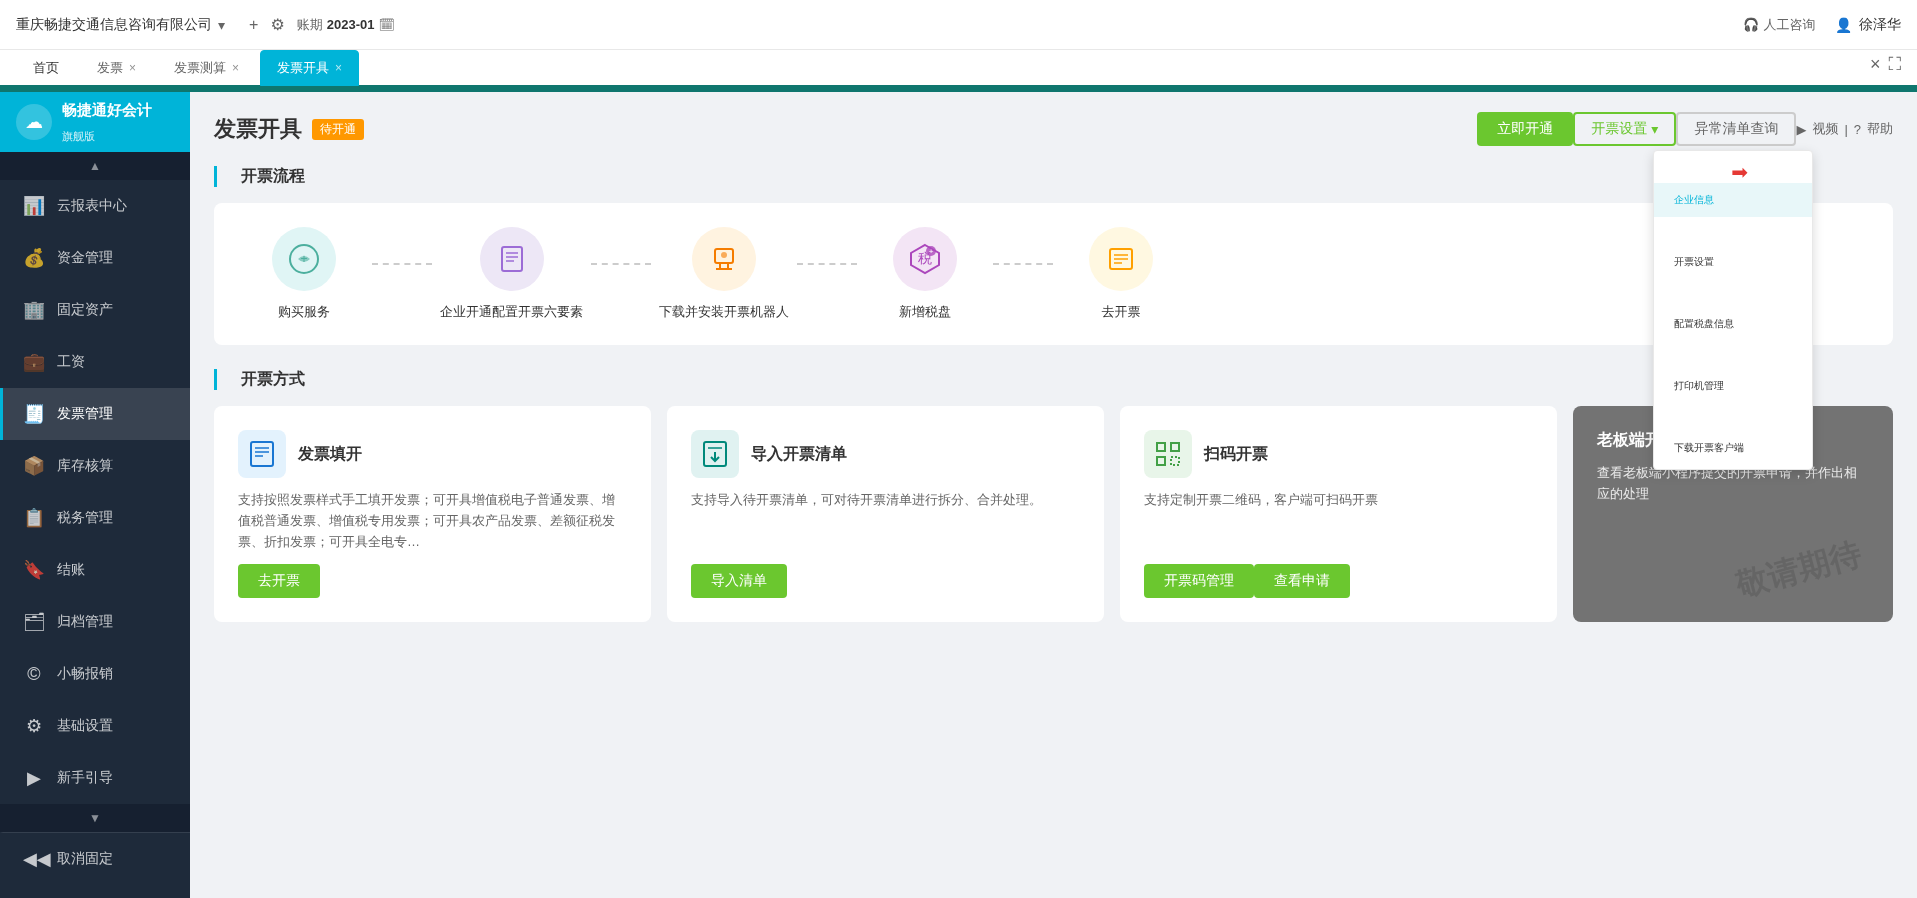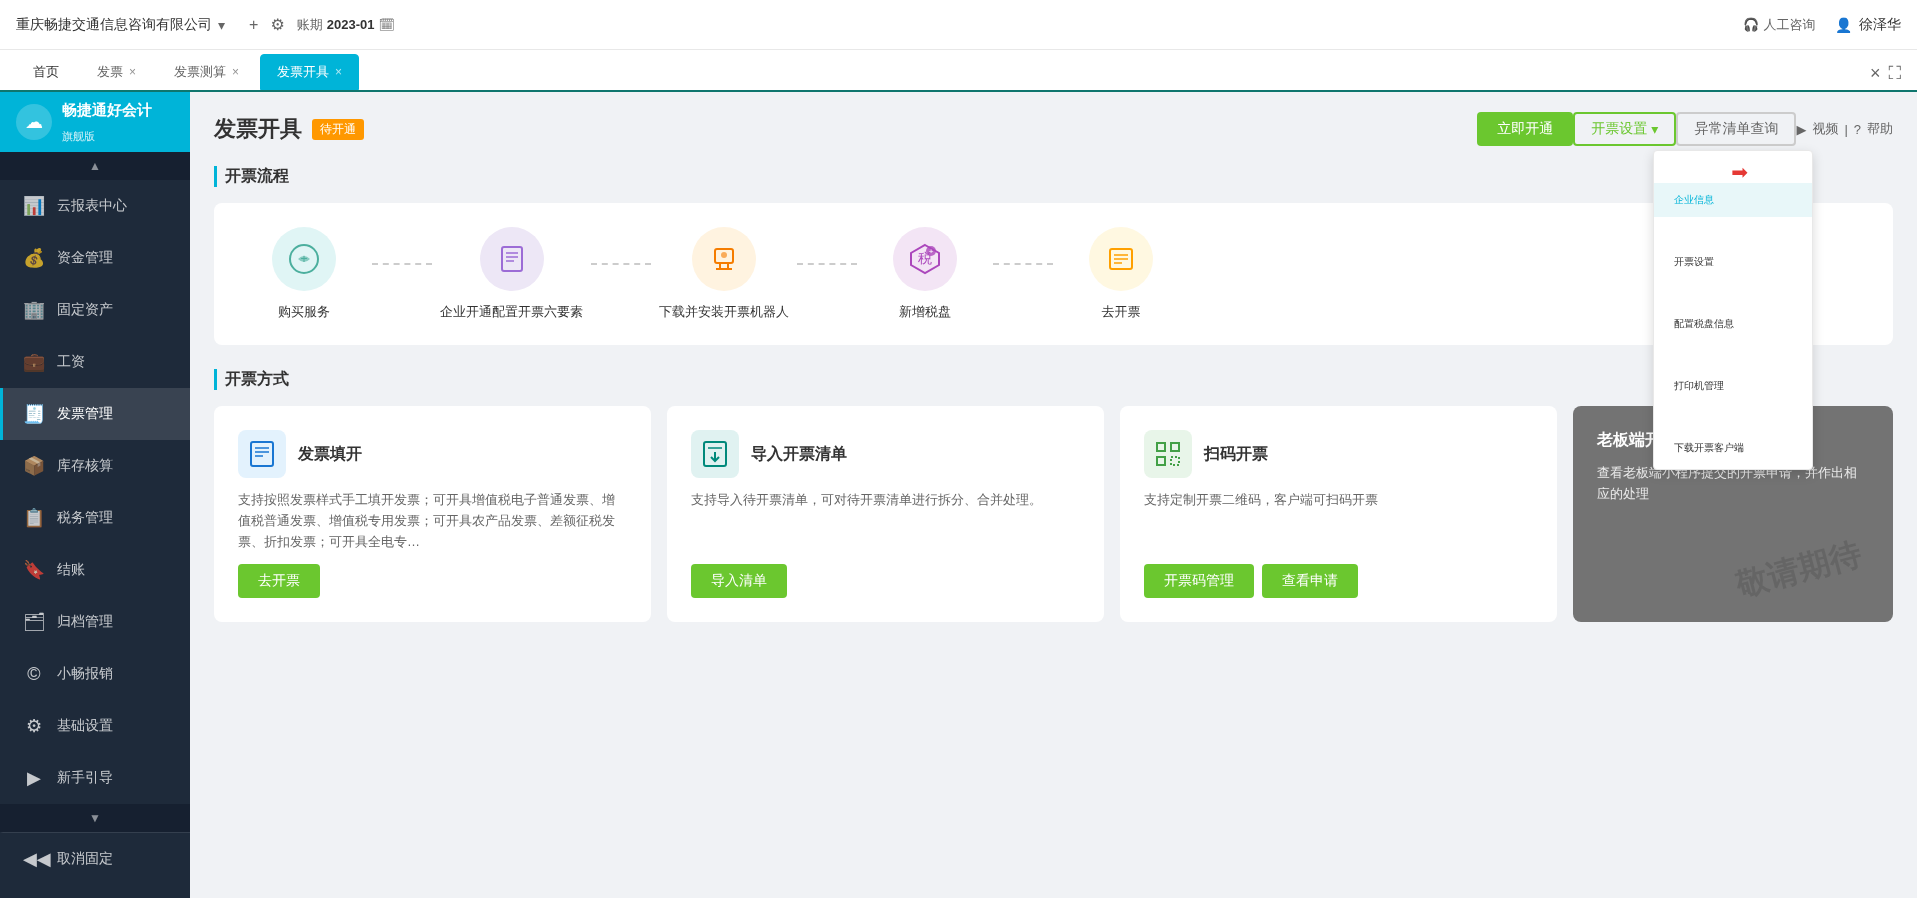--- a/index.html
+++ b/index.html
@@ -9,21 +9,21 @@
     .top-bar { height: 50px; background: #fff; display: flex; align-items: center; padding: 0 16px; border-bottom: 1px solid #e8e8e8; gap: 16px; flex-shrink: 0; }
     .company-selector { display: flex; align-items: center; gap: 6px; cursor: pointer; font-size: 14px; color: #333; }
     .top-bar-actions { display: flex; align-items: center; gap: 12px; margin-left: 8px; }
     .top-bar-icon { color: #666; cursor: pointer; font-size: 16px; }
     .period-label { color: #666; font-size: 13px; display: flex; align-items: center; gap: 4px; }
     .top-bar-right { margin-left: auto; display: flex; align-items: center; gap: 20px; }
     .consult-btn { display: flex; align-items: center; gap: 4px; color: #666; cursor: pointer; font-size: 13px; }
     .user-info { display: flex; align-items: center; gap: 6px; color: #333; cursor: pointer; }
 
     
-    .tab-bar { height: 42px; background: #fff; display: flex; align-items: flex-end; padding: 0 16px; border-bottom: 2px solid #0f766e; gap: 4px; flex-shrink: 0; }
+    .tab-bar { height: 42px; background: #fff; display: flex; align-items: center; padding: 0 16px; border-bottom: 7px solid #0f766e; gap: 4px; flex-shrink: 0; }
     .tab { height: 36px; padding: 0 16px; display: flex; align-items: center; gap: 6px; cursor: pointer; font-size: 13px; color: #666; border-radius: 4px 4px 0 0; border: 1px solid transparent; }
     .tab.active { background: #00b4d8; color: #fff; border-color: #00b4d8; }
     .tab .close-icon { font-size: 12px; opacity: 0.7; }
     .tab-home { color: #333; }
 
     
     .main-layout { display: flex; flex: 1; overflow: hidden; }
 
     
     .sidebar { width: 190px; background: #1e2a3a; color: #fff; display: flex; flex-direction: column; flex-shrink: 0; overflow-y: auto; }
@@ -51,21 +51,21 @@
 
     
     .dropdown-menu { position: absolute; top: 100%; right: 80px; background: #fff; border: 1px solid #e8e8e8; border-radius: 4px; box-shadow: 0 4px 12px rgba(0,0,0,0.15); z-index: 100; width: 160px; padding: 4px 0; margin-top: 4px; }
     .dropdown-item { padding: 10px 20px; cursor: pointer; color: #333; font-size: 10px; margin-top: 28px; }
     .dropdown-item.highlighted { background: #e8f7f9; color: #00b4d8; }
 
     
     .red-arrow { position: absolute; right: 145px; top: 48px; color: #e53935; font-size: 20px; z-index: 101; }
 
     
-    .section-title { font-size: 16px; font-weight: bold; color: #333; margin-bottom: 16px; padding-left: 8px; border-left: 3px solid #00b4d8; }
+    .section-title { font-size: 16px; font-weight: bold; color: #333; margin-bottom: 16px; padding-left: 24px; border-left: 3px solid #00b4d8; }
 
     
     .process-flow { display: flex; align-items: center; background: #fff; border-radius: 8px; padding: 24px 30px; margin-bottom: 24px; gap: 0; }
     .process-step { display: flex; flex-direction: column; align-items: center; gap: 12px; min-width: 120px; }
     .process-icon { width: 64px; height: 64px; border-radius: 50%; display: flex; align-items: center; justify-content: center; font-size: 28px; }
     .process-icon.teal { background: #e0f5f5; }
     .process-icon.purple { background: #ede7f6; }
     .process-icon.orange { background: #fff3e0; }
     .process-icon.violet { background: #f3e5f5; }
     .process-icon.gold { background: #fff8e1; }
@@ -360,21 +360,21 @@
               <svg width="28" height="28" viewBox="0 0 28 28">
                   <rect x="3" y="3" width="8" height="8" fill="none" stroke="#43a047" stroke-width="2"></rect>
                   <rect x="17" y="3" width="8" height="8" fill="none" stroke="#43a047" stroke-width="2"></rect>
                   <rect x="3" y="17" width="8" height="8" fill="none" stroke="#43a047" stroke-width="2"></rect>
                   <rect x="17" y="17" width="8" height="8" fill="none" stroke="#43a047" stroke-width="2" stroke-dasharray="2,2"></rect>
                 </svg>
             </div>
             <span class="method-title">扫码开票</span>
           </div>
           <div class="method-desc">支持定制开票二维码，客户端可扫码开票</div>
-          <div style="display:flex;gap:8px;">
+          <div style="display:flex;gap:0;">
             <button class="btn-green">开票码管理</button>
             <button class="btn-green">查看申请</button>
           </div>
         </div>
 
         <div class="method-card disabled">
           <div class="method-header">
             <span class="method-title">老板端开票</span>
           </div>
           <div class="method-desc">查看老板端小程序提交的开票申请，并作出相应的处理</div>

